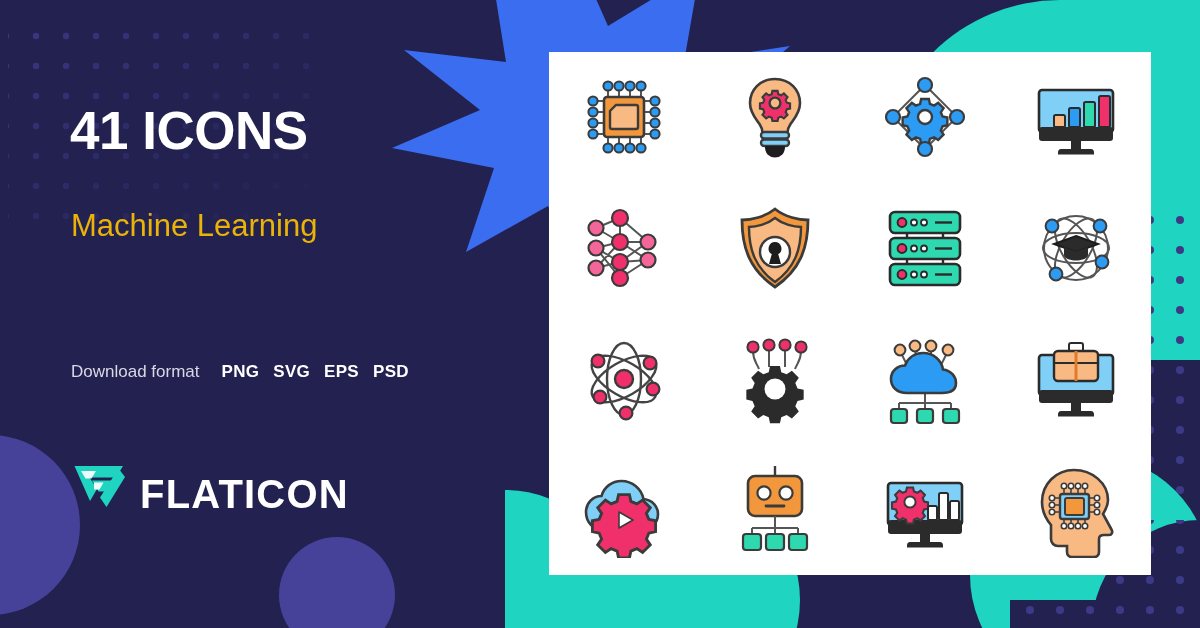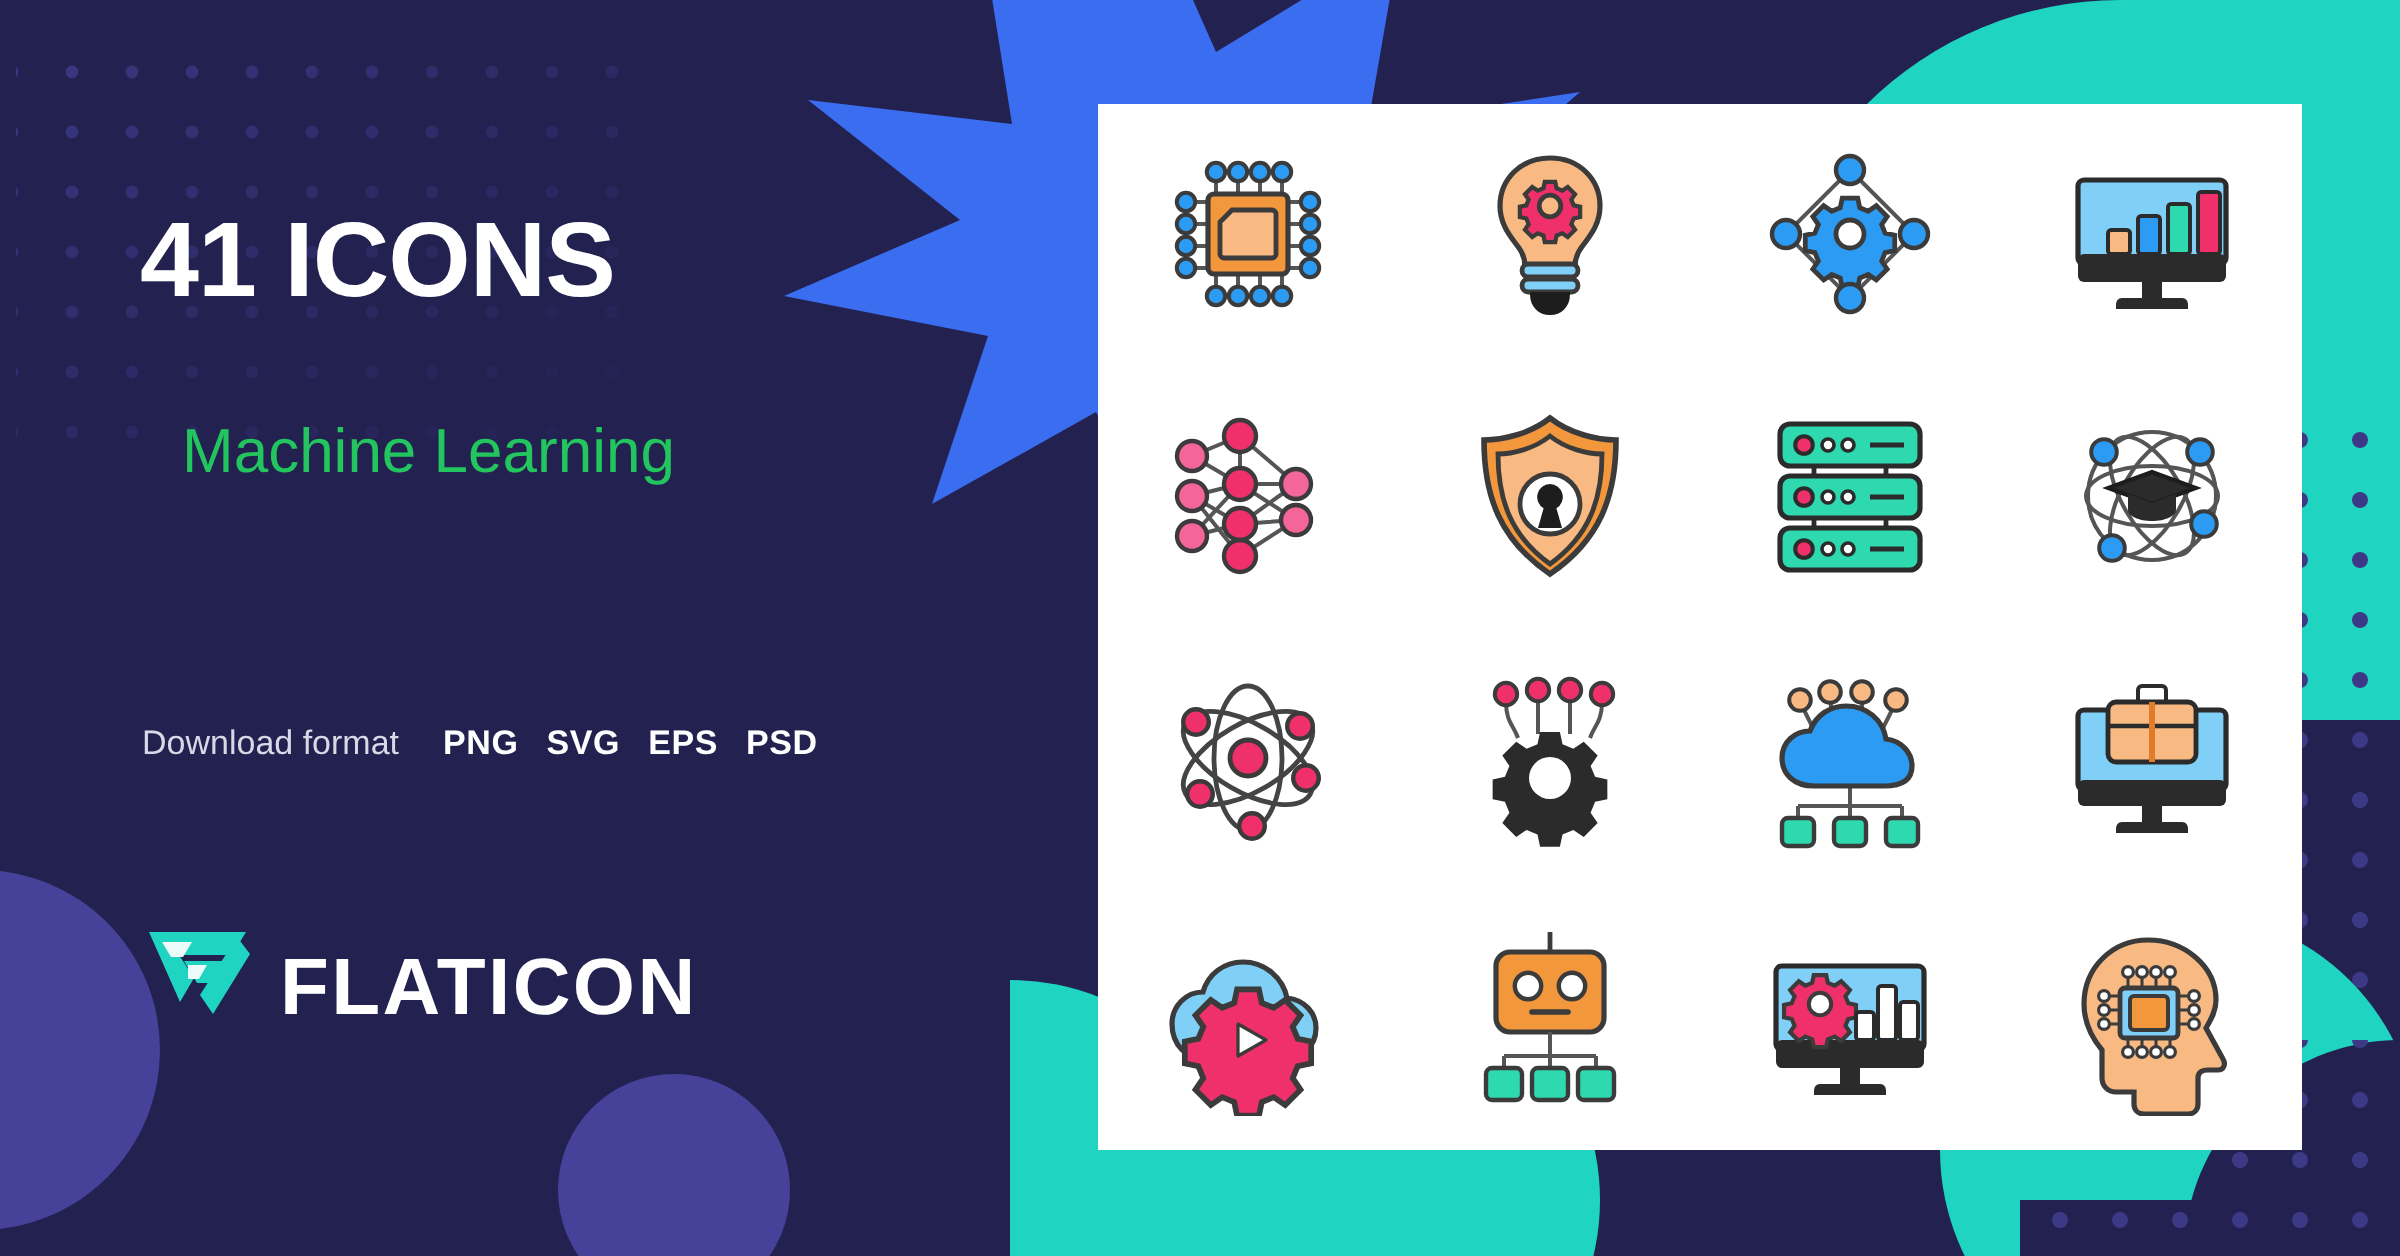--- a/index.html
+++ b/index.html
@@ -19,22 +19,22 @@
   .left-col { position:absolute; left:70px; top:0; width:470px; height:628px; z-index:5; }
 
   .headline {
     position:absolute; left:0; top:104px;
     font-size:53px; font-weight:bold; color:#ffffff;
     letter-spacing:-0.5px; line-height:1;
     white-space:nowrap;
   }
   .subtitle {
     position:absolute; left:1px; top:210px;
-    font-size:31px; font-weight:normal; color:#22c55e;
-    letter-spacing:0px; line-height:1; white-space:nowrap;margin-left:20px;
+    font-size:31px; font-weight:normal; color:#eab308;
+    letter-spacing:0px; line-height:1; white-space:nowrap;
   }
 
   .formats-row {
     position:absolute; left:1px; top:362px;
     display:flex; align-items:flex-start; gap:22px; white-space:nowrap;
   }
   .formats-label { font-size:17px; color:#d8d8e6; font-weight:normal; }
   .formats-list { display:flex; gap:14px; }
   .format-chip { font-size:17px; color:#ffffff; font-weight:bold; letter-spacing:0.3px; }
 

